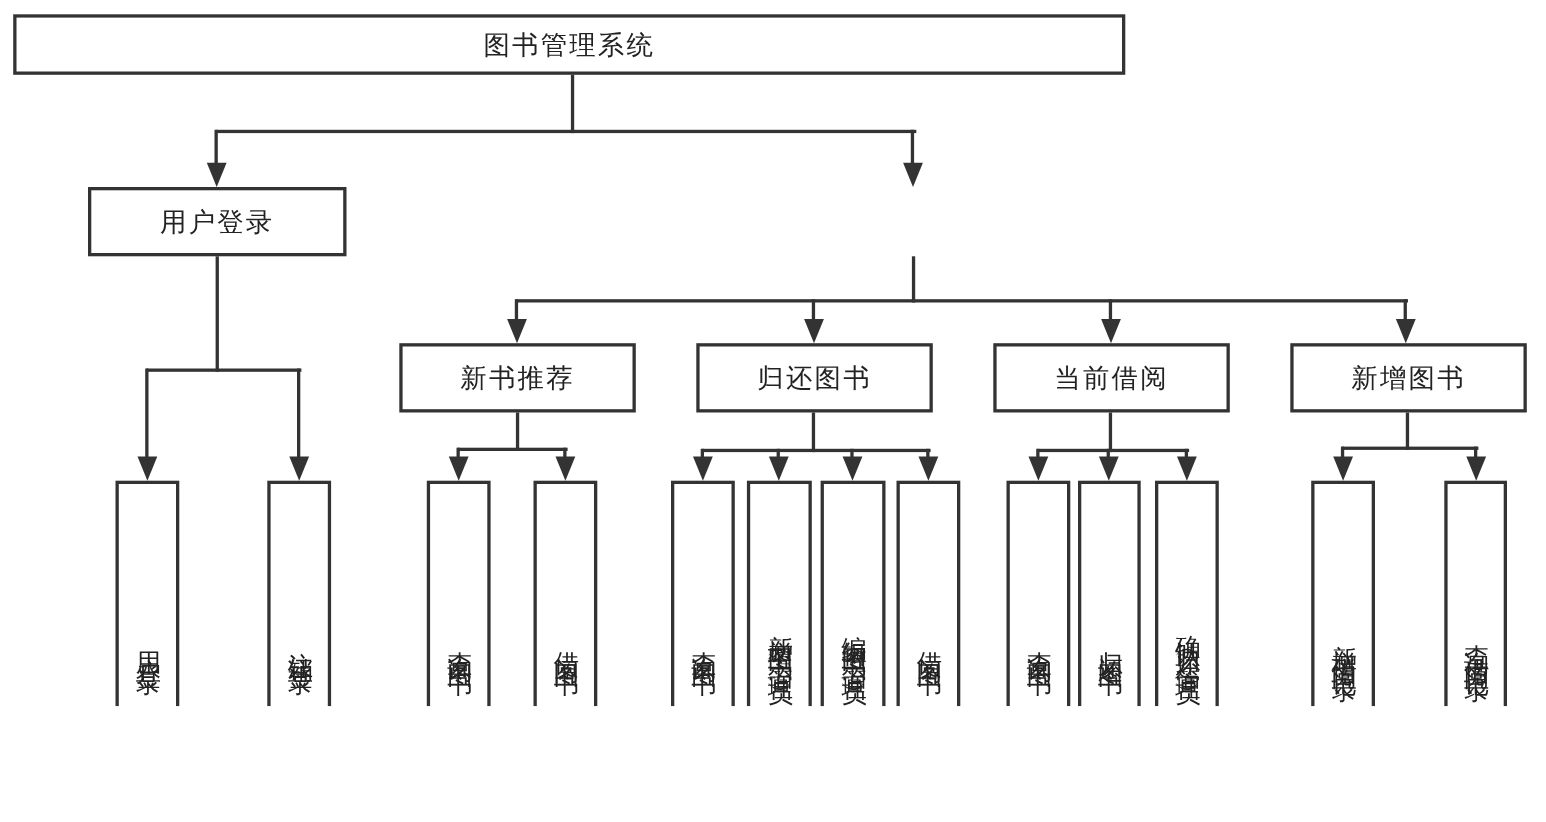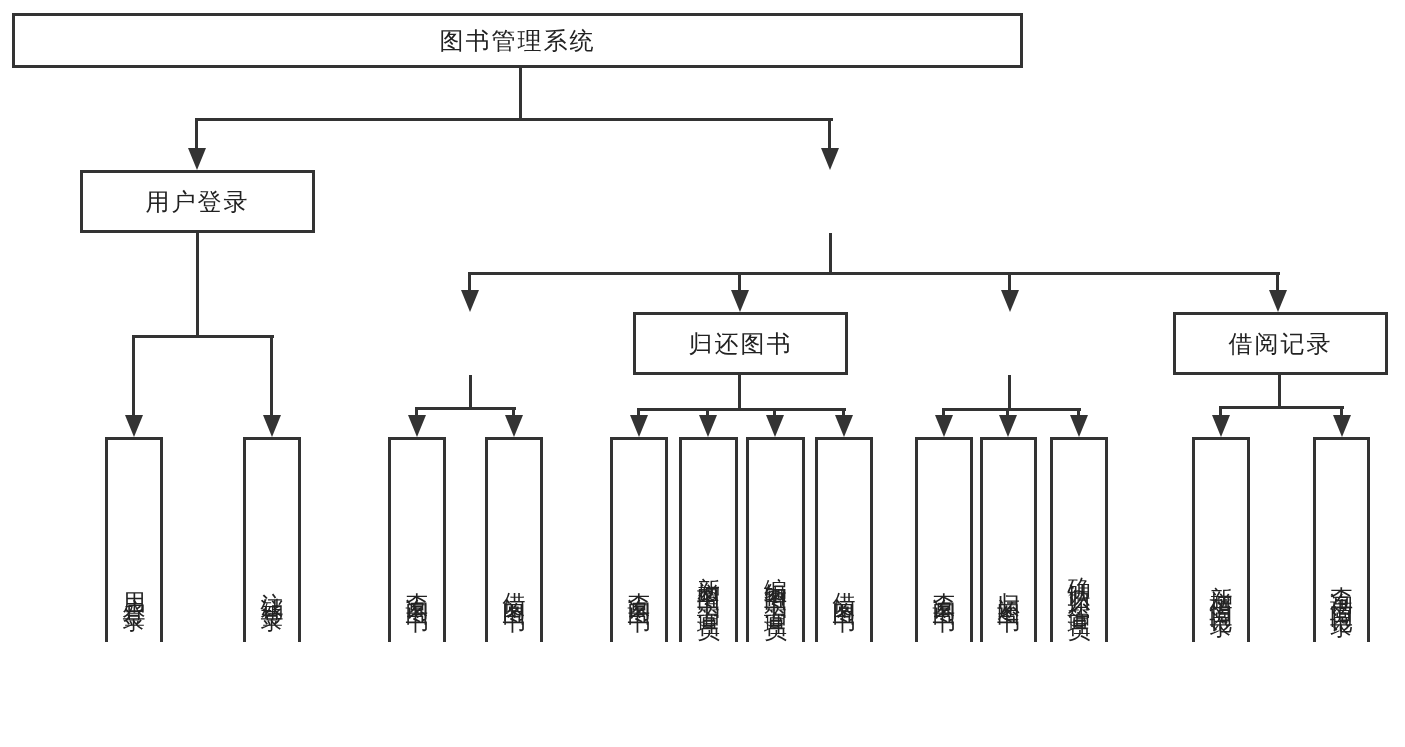--- a/index.html
+++ b/index.html
@@ -61,22 +61,24 @@
 </style>
 </head>
 <body>
 
 <div id="canvas">
 
   <div class="box hbox" style="left:12px;top:13px;width:1011px;height:55px">图书管理系统</div>
 
   <div class="box hbox" style="left:80px;top:170px;width:235px;height:63px">用户登录</div>
 
+  <div class="box hbox" style="left:363px;top:312px;width:215px;height:63px">新书推荐</div>
   <div class="box hbox" style="left:633px;top:312px;width:215px;height:63px">归还图书</div>
-  <div class="box hbox" style="left:1173px;top:312px;width:215px;height:63px">借阅记录</div>
+  <div class="box hbox" style="left:903px;top:312px;width:215px;height:63px">当前借阅</div>
+  <div class="box hbox" style="left:1173px;top:312px;width:215px;height:63px">新增图书</div>
 
   <div class="box vbox" style="left:105px;top:437px;width:58px;height:298px">用户登录</div>
   <div class="box vbox" style="left:243px;top:437px;width:58px;height:298px">注销登录</div>
 
   <div class="box vbox" style="left:388px;top:437px;width:58px;height:298px">查询图书</div>
   <div class="box vbox" style="left:485px;top:437px;width:58px;height:298px">借阅图书</div>
 
   <div class="box vbox" style="left:610px;top:437px;width:58px;height:298px">查询图书</div>
   <div class="box vbox" style="left:679px;top:437px;width:59px;height:298px">新增图书（管理员）</div>
   <div class="box vbox" style="left:746px;top:437px;width:59px;height:298px">编辑图书（管理员）</div>

